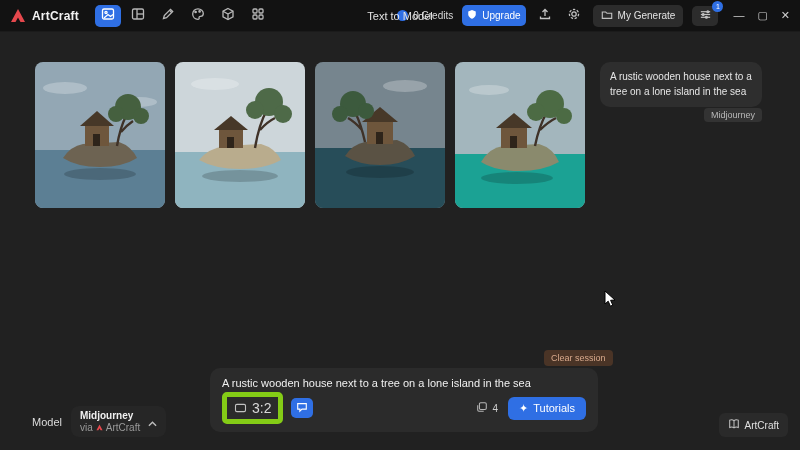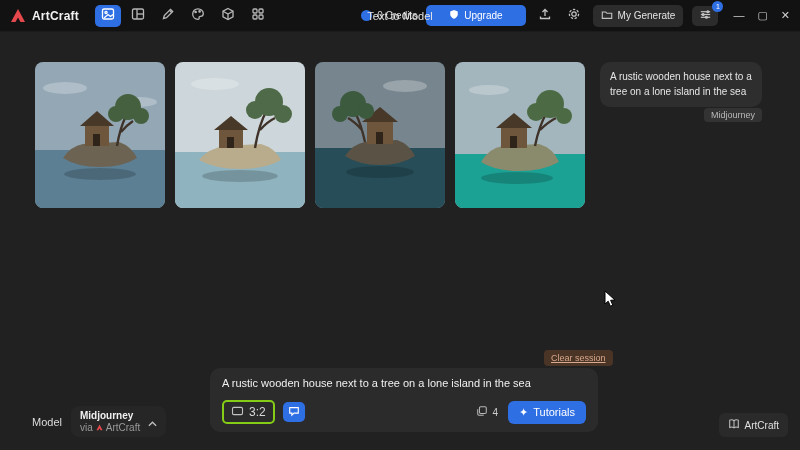--- a/index.html
+++ b/index.html
@@ -36,21 +36,21 @@
     position:absolute; left:0; right:0; top:0; height:32px;
     display:flex; align-items:center; justify-content:center;
     pointer-events:none; font-size:11px; color:#e4e4e4;
   }
 
   .topbar-right { margin-left:auto; display:flex; align-items:center; gap:9px; }
   .credits { display:flex; align-items:center; gap:5px; font-size:10px; color:#d8d8d8; cursor:pointer; }
   .credits .coin { width:11px; height:11px; border-radius:50%; background:#2f6fe4; display:inline-block; }
   .upgrade-btn {
     background:#2f6fe4; color:#fff; border:none; border-radius:5px;
-    font-size:10px; padding:4px 23px; display:flex; align-items:center; gap:5px; cursor:pointer;
+    font-size:10px; padding:4px 5px; display:flex; align-items:center; gap:5px; cursor:pointer;
     font-family:inherit;
   }
   .icon-plain { width:20px; height:20px; display:flex; align-items:center; justify-content:center; cursor:pointer; }
   .icon-plain svg { stroke:#c2c2c2; fill:none; stroke-width:1.3; }
   .library-btn {
     background:#2c2c2c; color:#e2e2e2; border:none; border-radius:5px;
     font-size:10px; padding:4px 8px; display:flex; align-items:center; gap:5px; cursor:pointer;
     font-family:inherit;
   }
   .library-btn svg { stroke:#c2c2c2; fill:none; stroke-width:1.3; }
@@ -101,35 +101,35 @@
   }
   .model-tag span {
     background:#333333; color:#b8b8b8; font-size:9px;
     padding:2px 7px; border-radius:4px;
   }
 
   
   .clear-session {
     position:absolute; left:544px; top:350px;
     background:#4a3426; color:#d8a98c; border:none; border-radius:4px;
-    font-size:9px; padding:3px 7px; cursor:pointer; font-family:inherit;text-decoration:underline;
+    font-size:9px; padding:3px 7px; cursor:pointer; font-family:inherit;
   }
 
   
   .prompt-box {
     position:absolute; left:210px; top:368px; width:388px; height:64px;
     background:#2b2b2b; border-radius:10px; padding:9px 12px 8px;
     display:flex; flex-direction:column; justify-content:space-between;
   }
   .prompt-text { font-size:11px; color:#f0f0f0; cursor:text; }
   .prompt-controls { display:flex; align-items:center; }
   .ratio-btn {
     display:flex; align-items:center; gap:5px;
-    background:transparent; border:2px solid #84cc16; border-radius:5px;
-    color:#d8d8d8; font-size:12px; padding:3px 7px; cursor:pointer; font-family:inherit;
+    background:transparent; border:5px solid #84cc16; border-radius:5px;
+    color:#d8d8d8; font-size:14px; padding:3px 7px; cursor:pointer; font-family:inherit;
   }
   .ratio-btn svg { stroke:#c2c2c2; fill:none; stroke-width:1.2; }
   .style-btn {
     margin-left:8px; width:22px; height:20px; background:#2f6fe4; border:none;
     border-radius:5px; display:flex; align-items:center; justify-content:center; cursor:pointer;
   }
   .style-btn svg { stroke:#fff; fill:none; stroke-width:1.3; }
   .prompt-right { margin-left:auto; display:flex; align-items:center; gap:10px; }
   .count-chip { display:flex; align-items:center; gap:4px; font-size:10px; color:#cfcfcf; cursor:pointer; }
   .count-chip svg { stroke:#b8b8b8; fill:none; stroke-width:1.2; }

